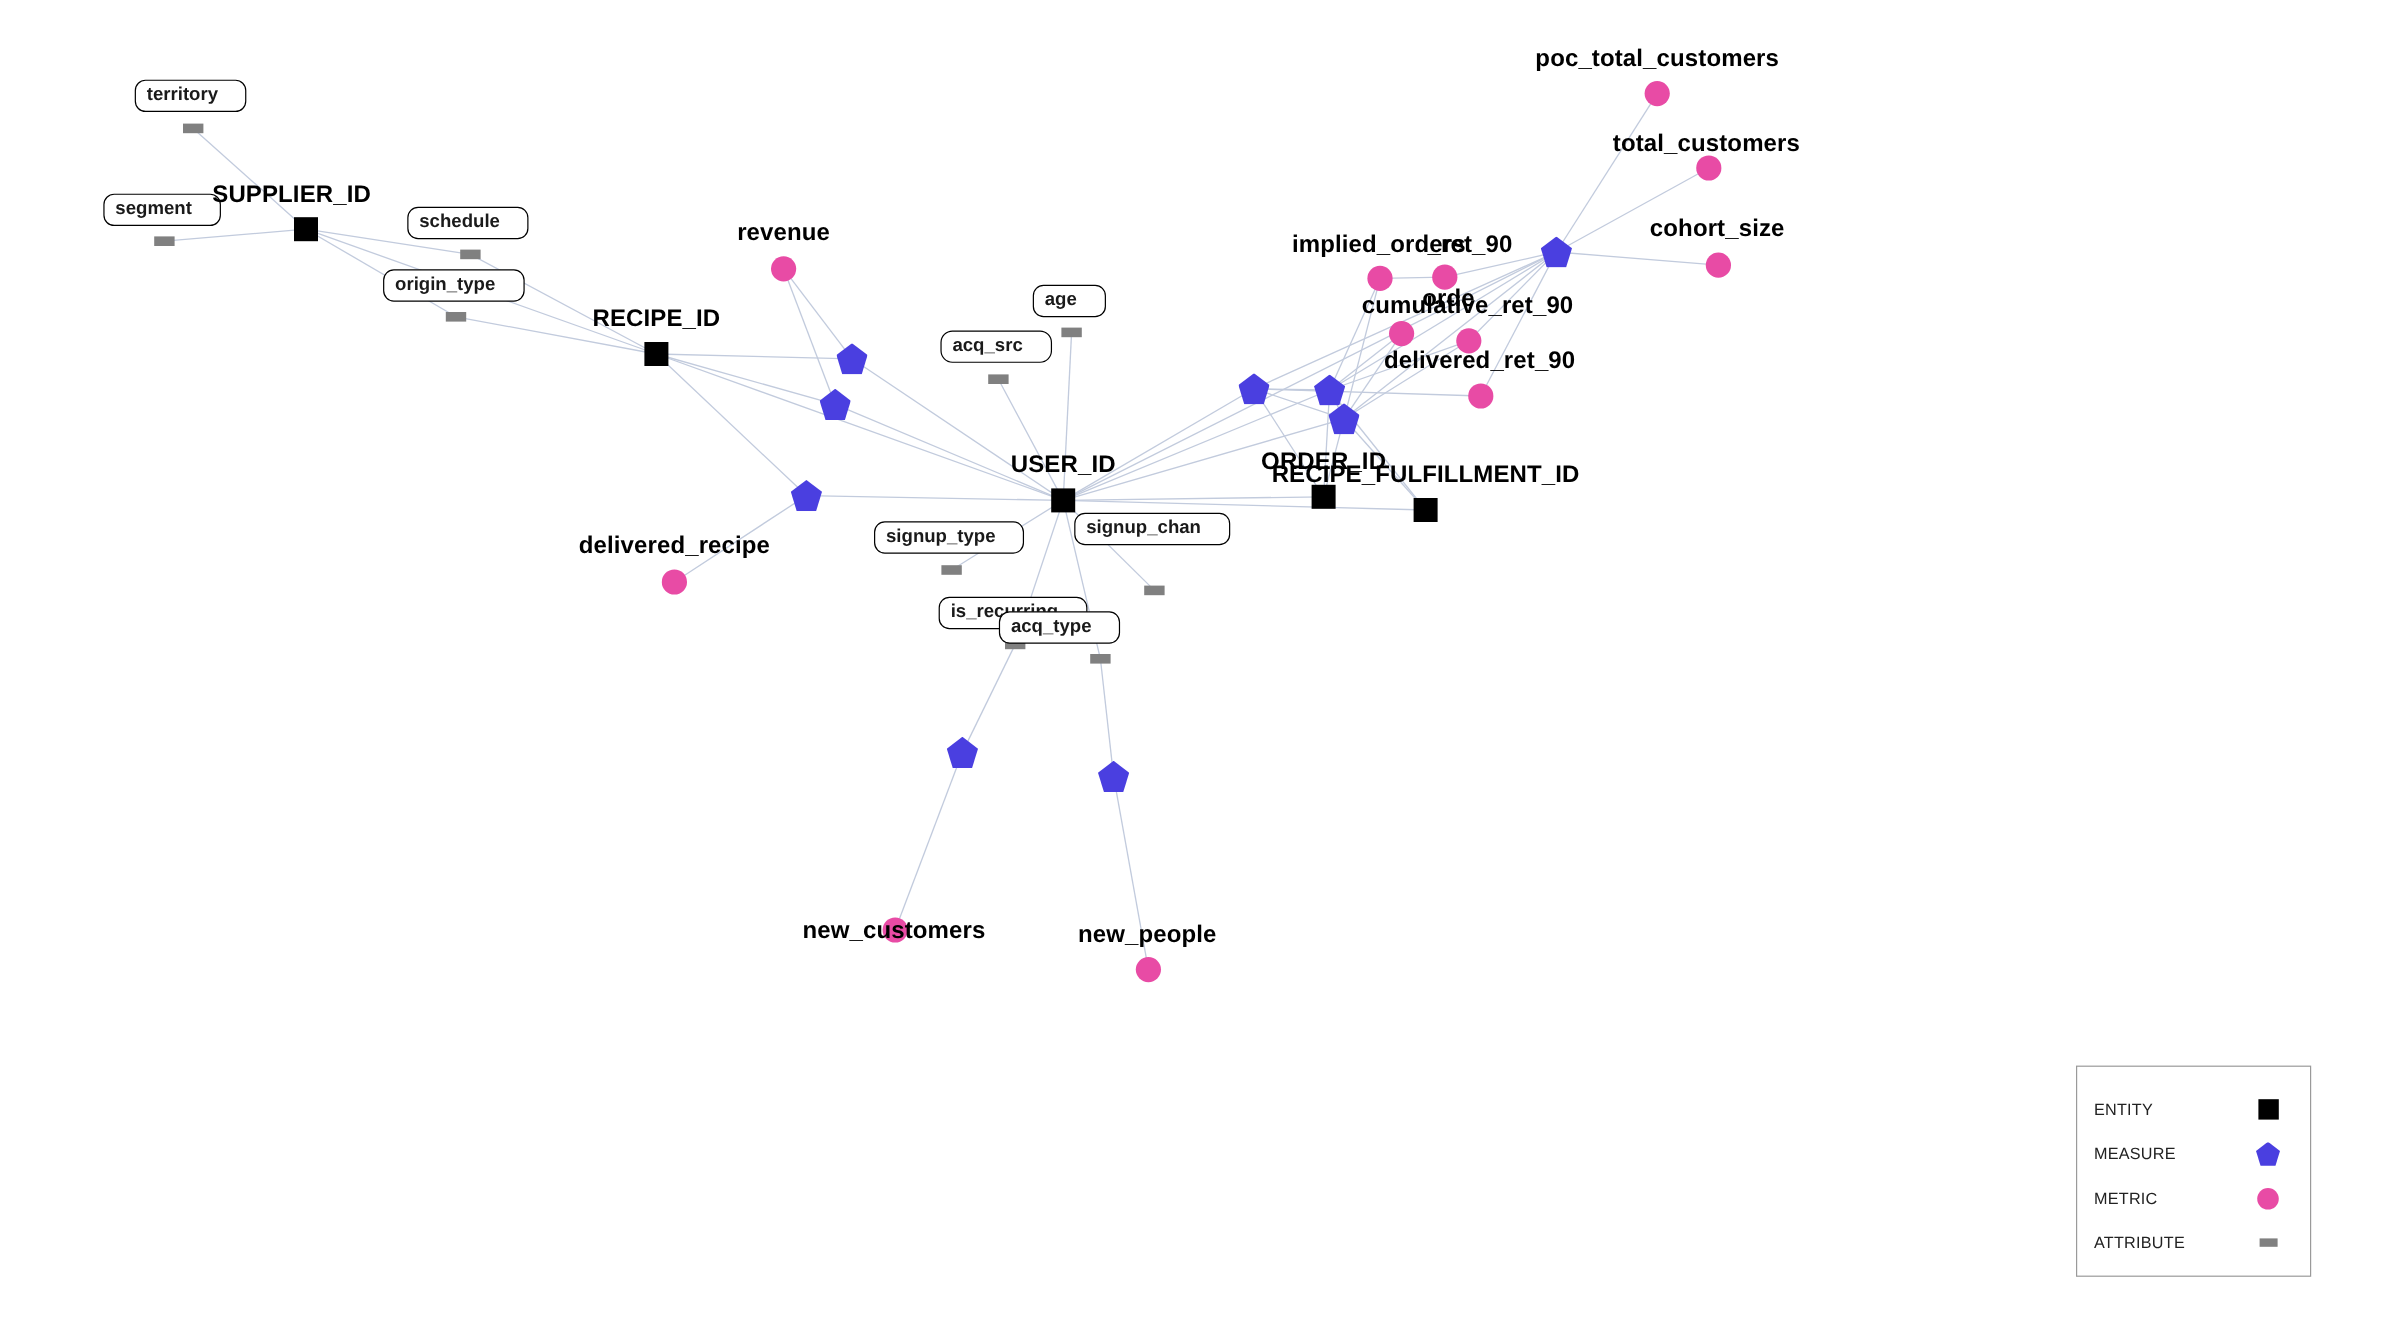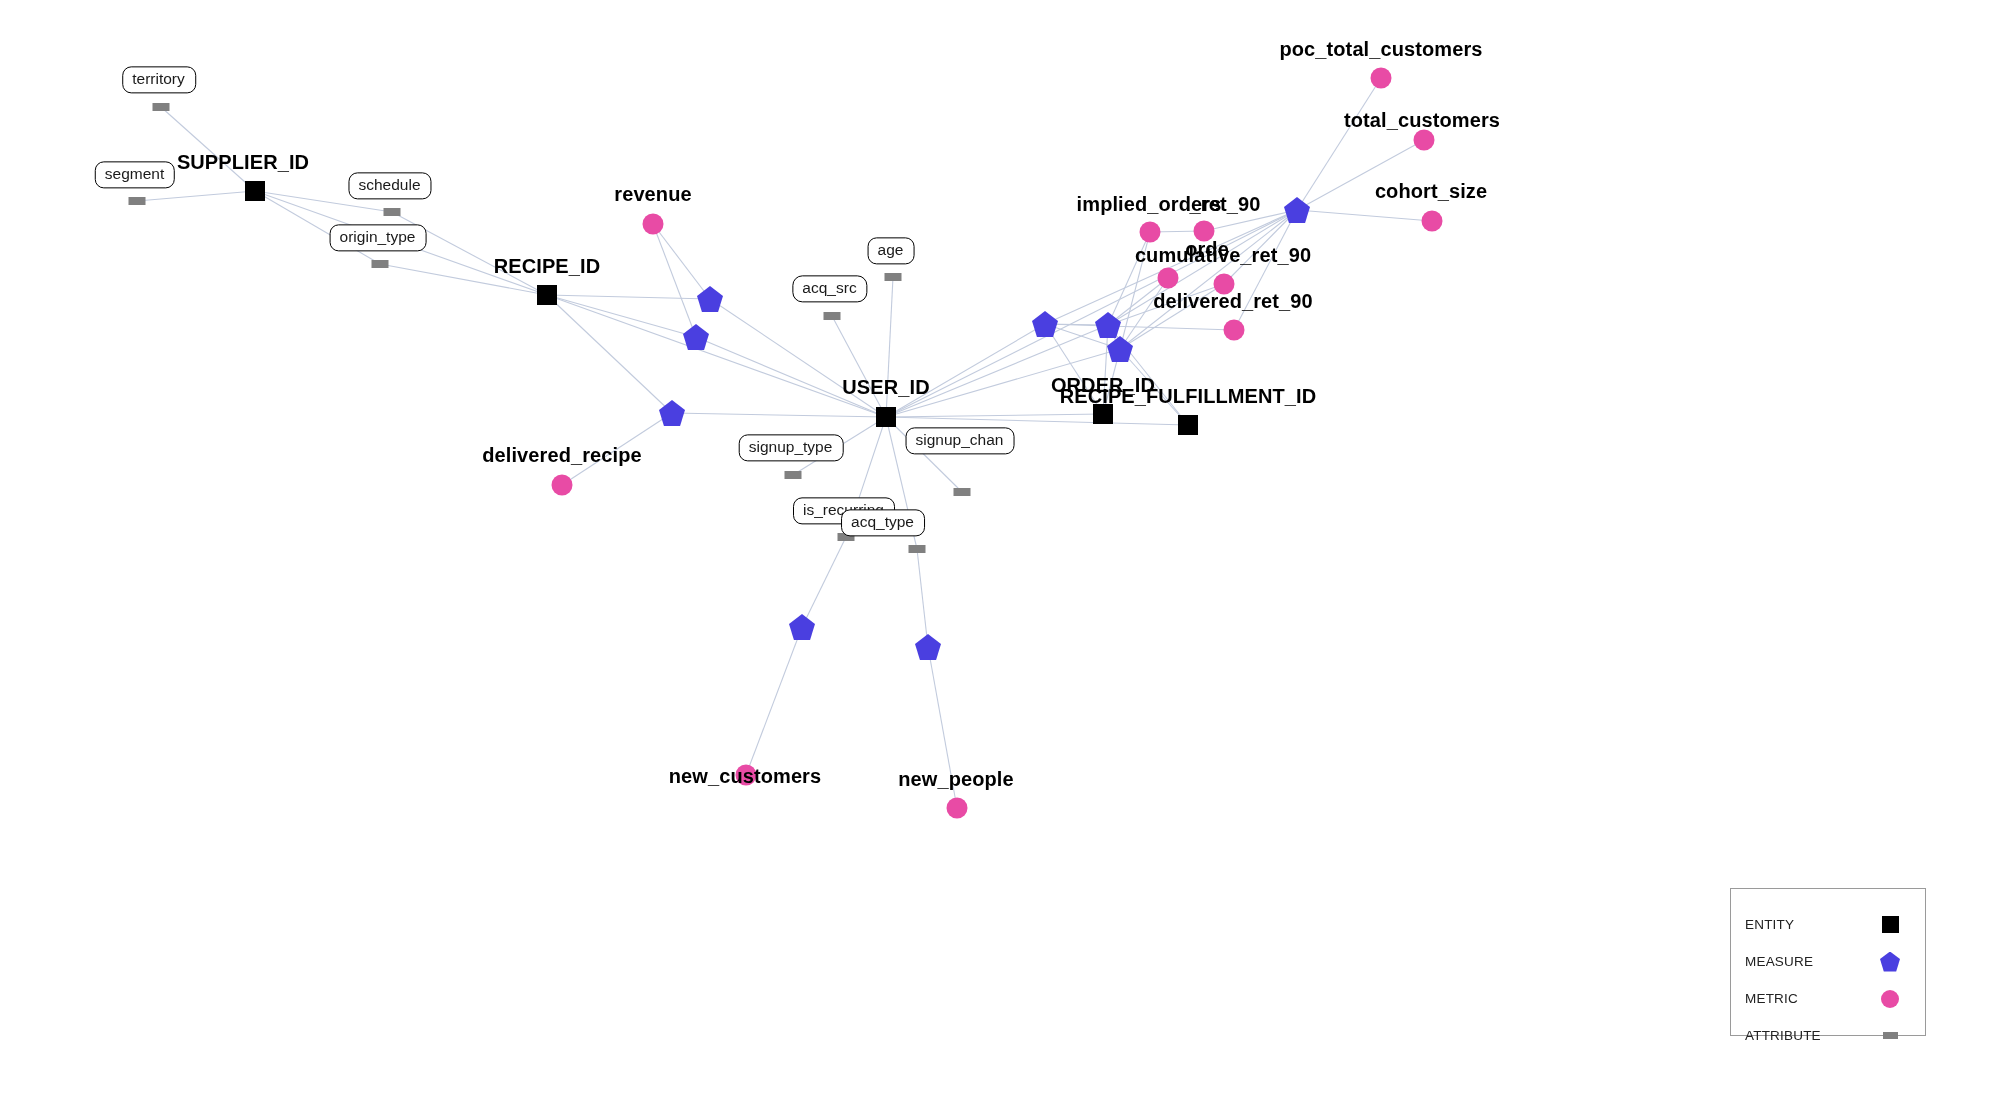--- a/index.html
+++ b/index.html
@@ -65,36 +65,36 @@
   .label-bold {
     font-size: 20px;
     font-weight: bold;
     letter-spacing: .1px;
   }
   .label-pill {
     position: absolute;
     white-space: nowrap;
     transform: translate(-50%, -50%);
     font-size: 15.5px;
-    font-weight: normal;
+    font-weight: bold;
     color: #1a1a1a;
     background: #ffffff;
     border: 1.6px solid #000000;
     border-radius: 9px;
-    padding: 4px 10px 5px 9px;
+    padding: 4px 23px 5px 9px;
     line-height: 1.05;
   }
 
   
   #legend {
     position: absolute;
     left: 1730px;
     top: 888px;
     width: 196px;
-    height: 148px;
+    height: 176px;
     background: #ffffff;
     border: 1px solid #9a9a9a;
     box-sizing: border-box;
     padding: 17px 0 16px 0;
   }
   .legend-row {
     display: flex;
     align-items: center;
     height: 37px;
     padding: 0 22px 0 14px;

